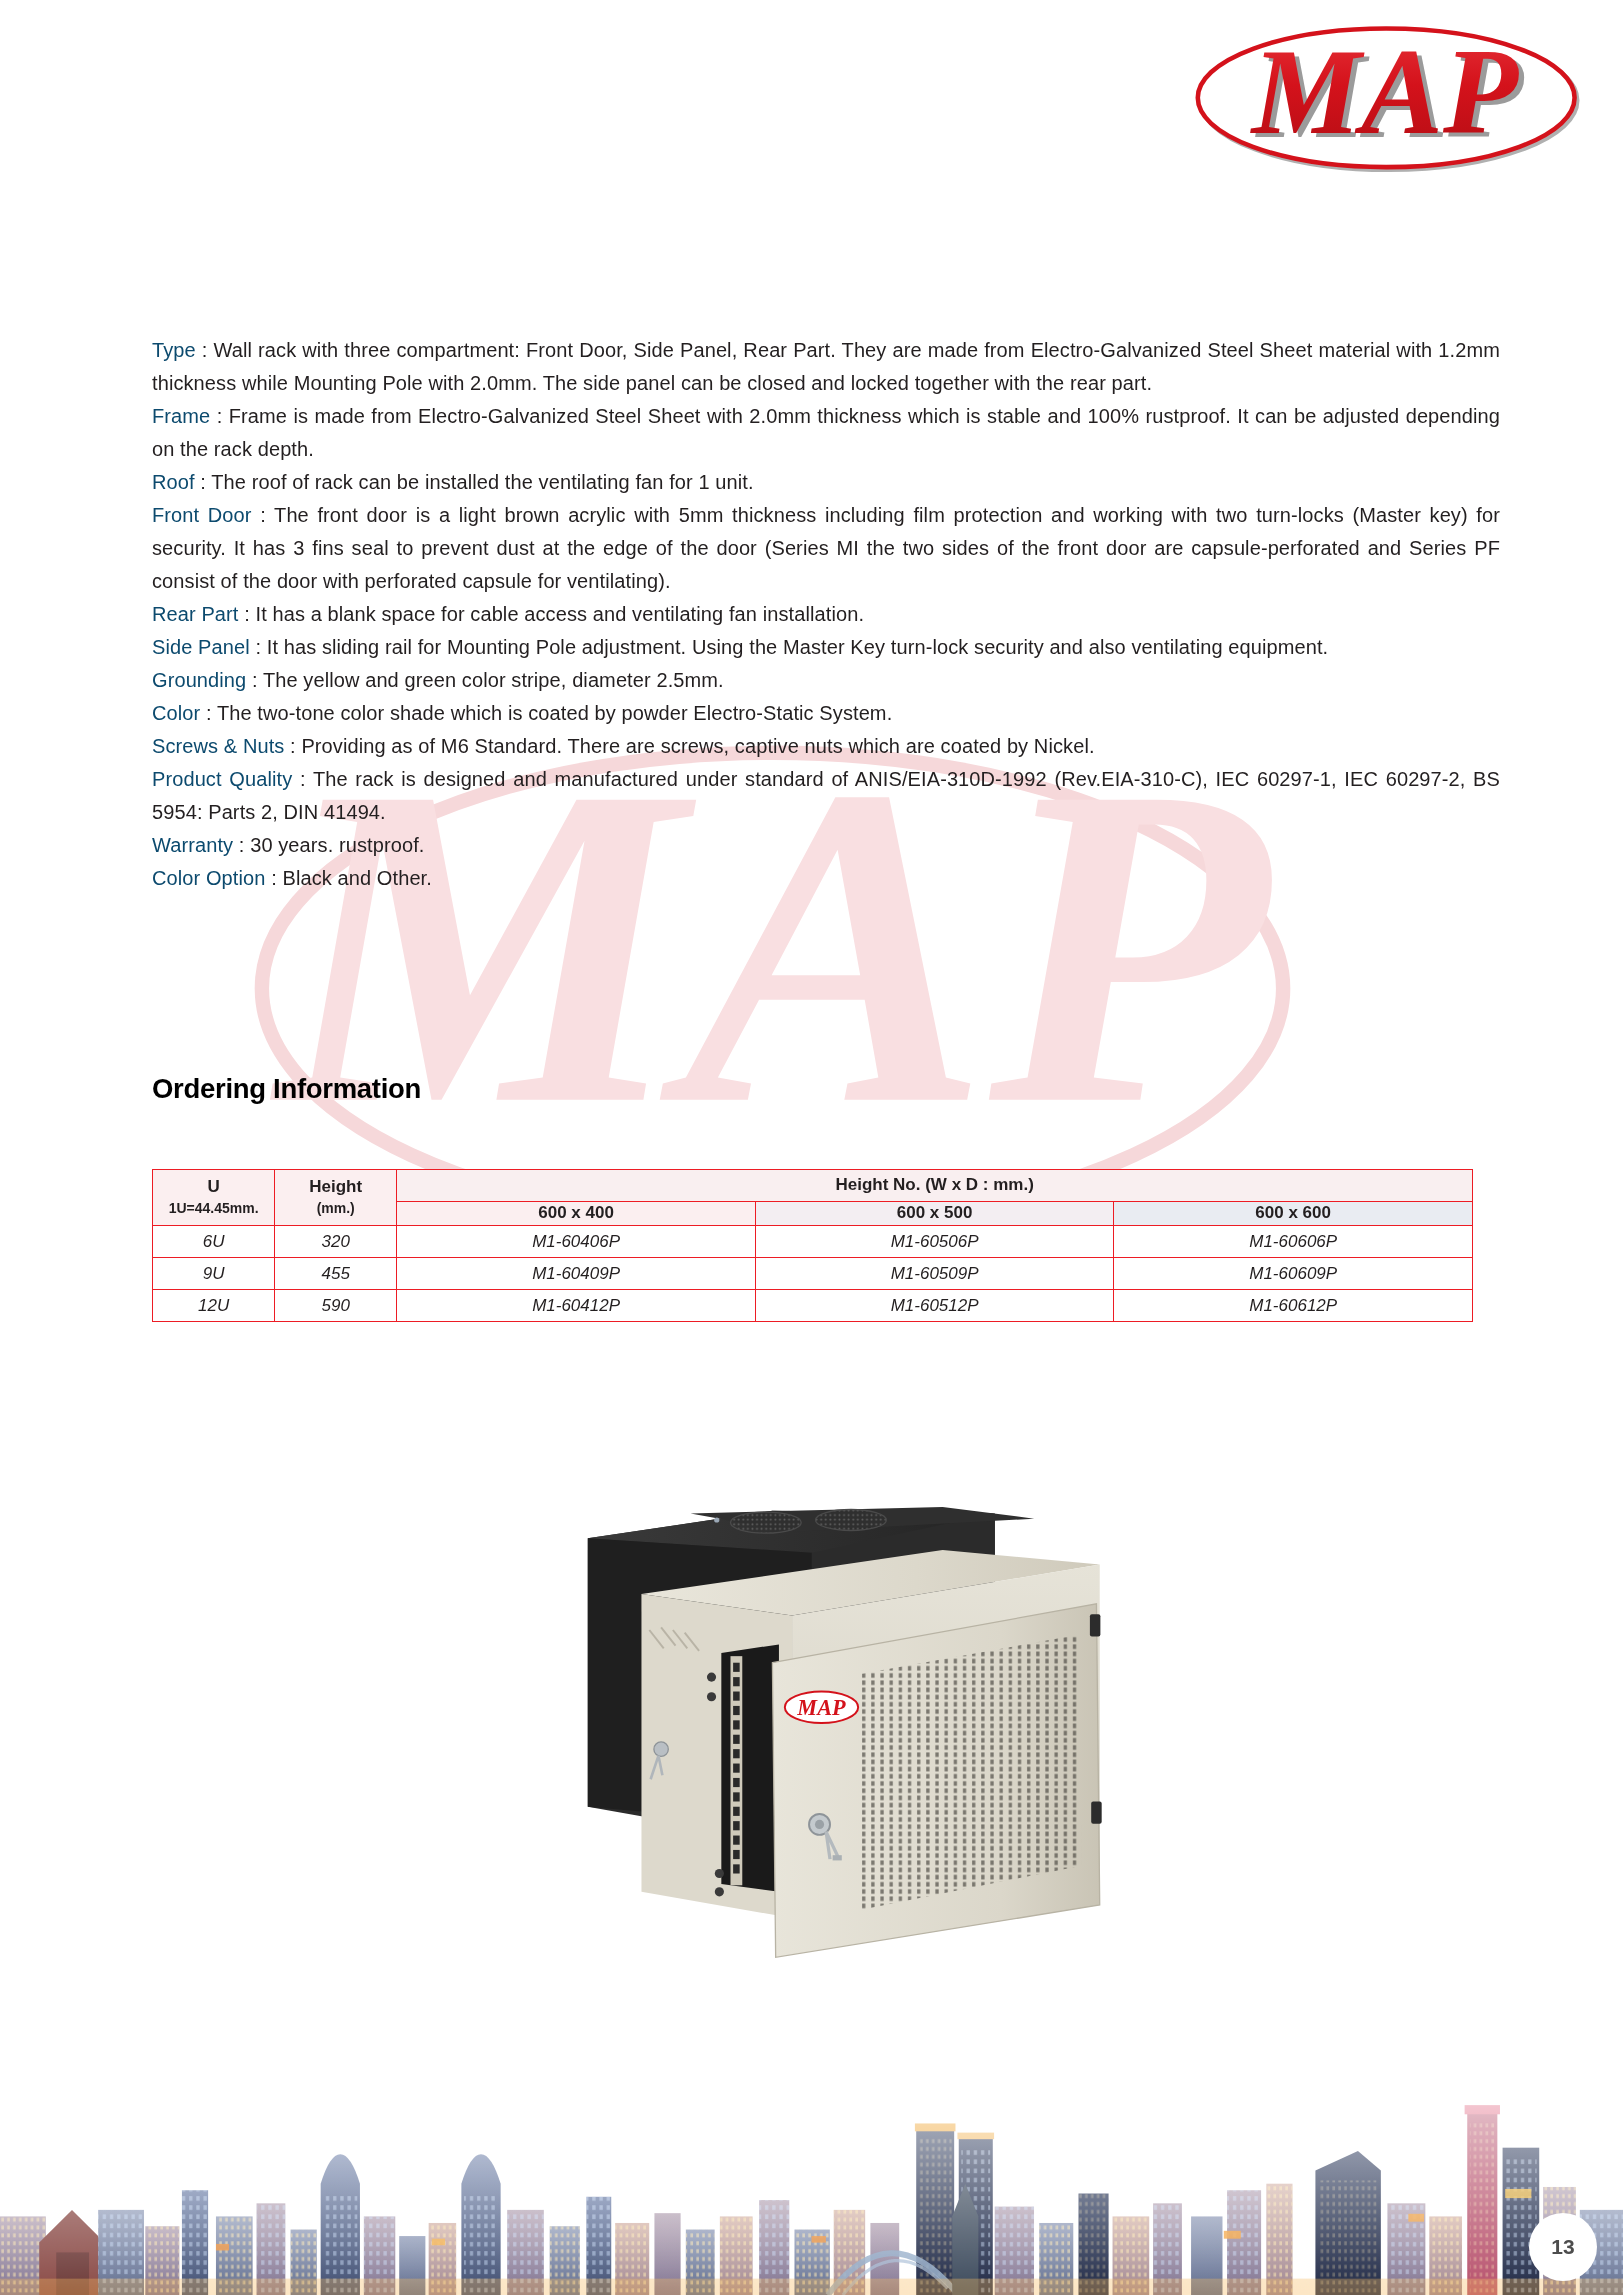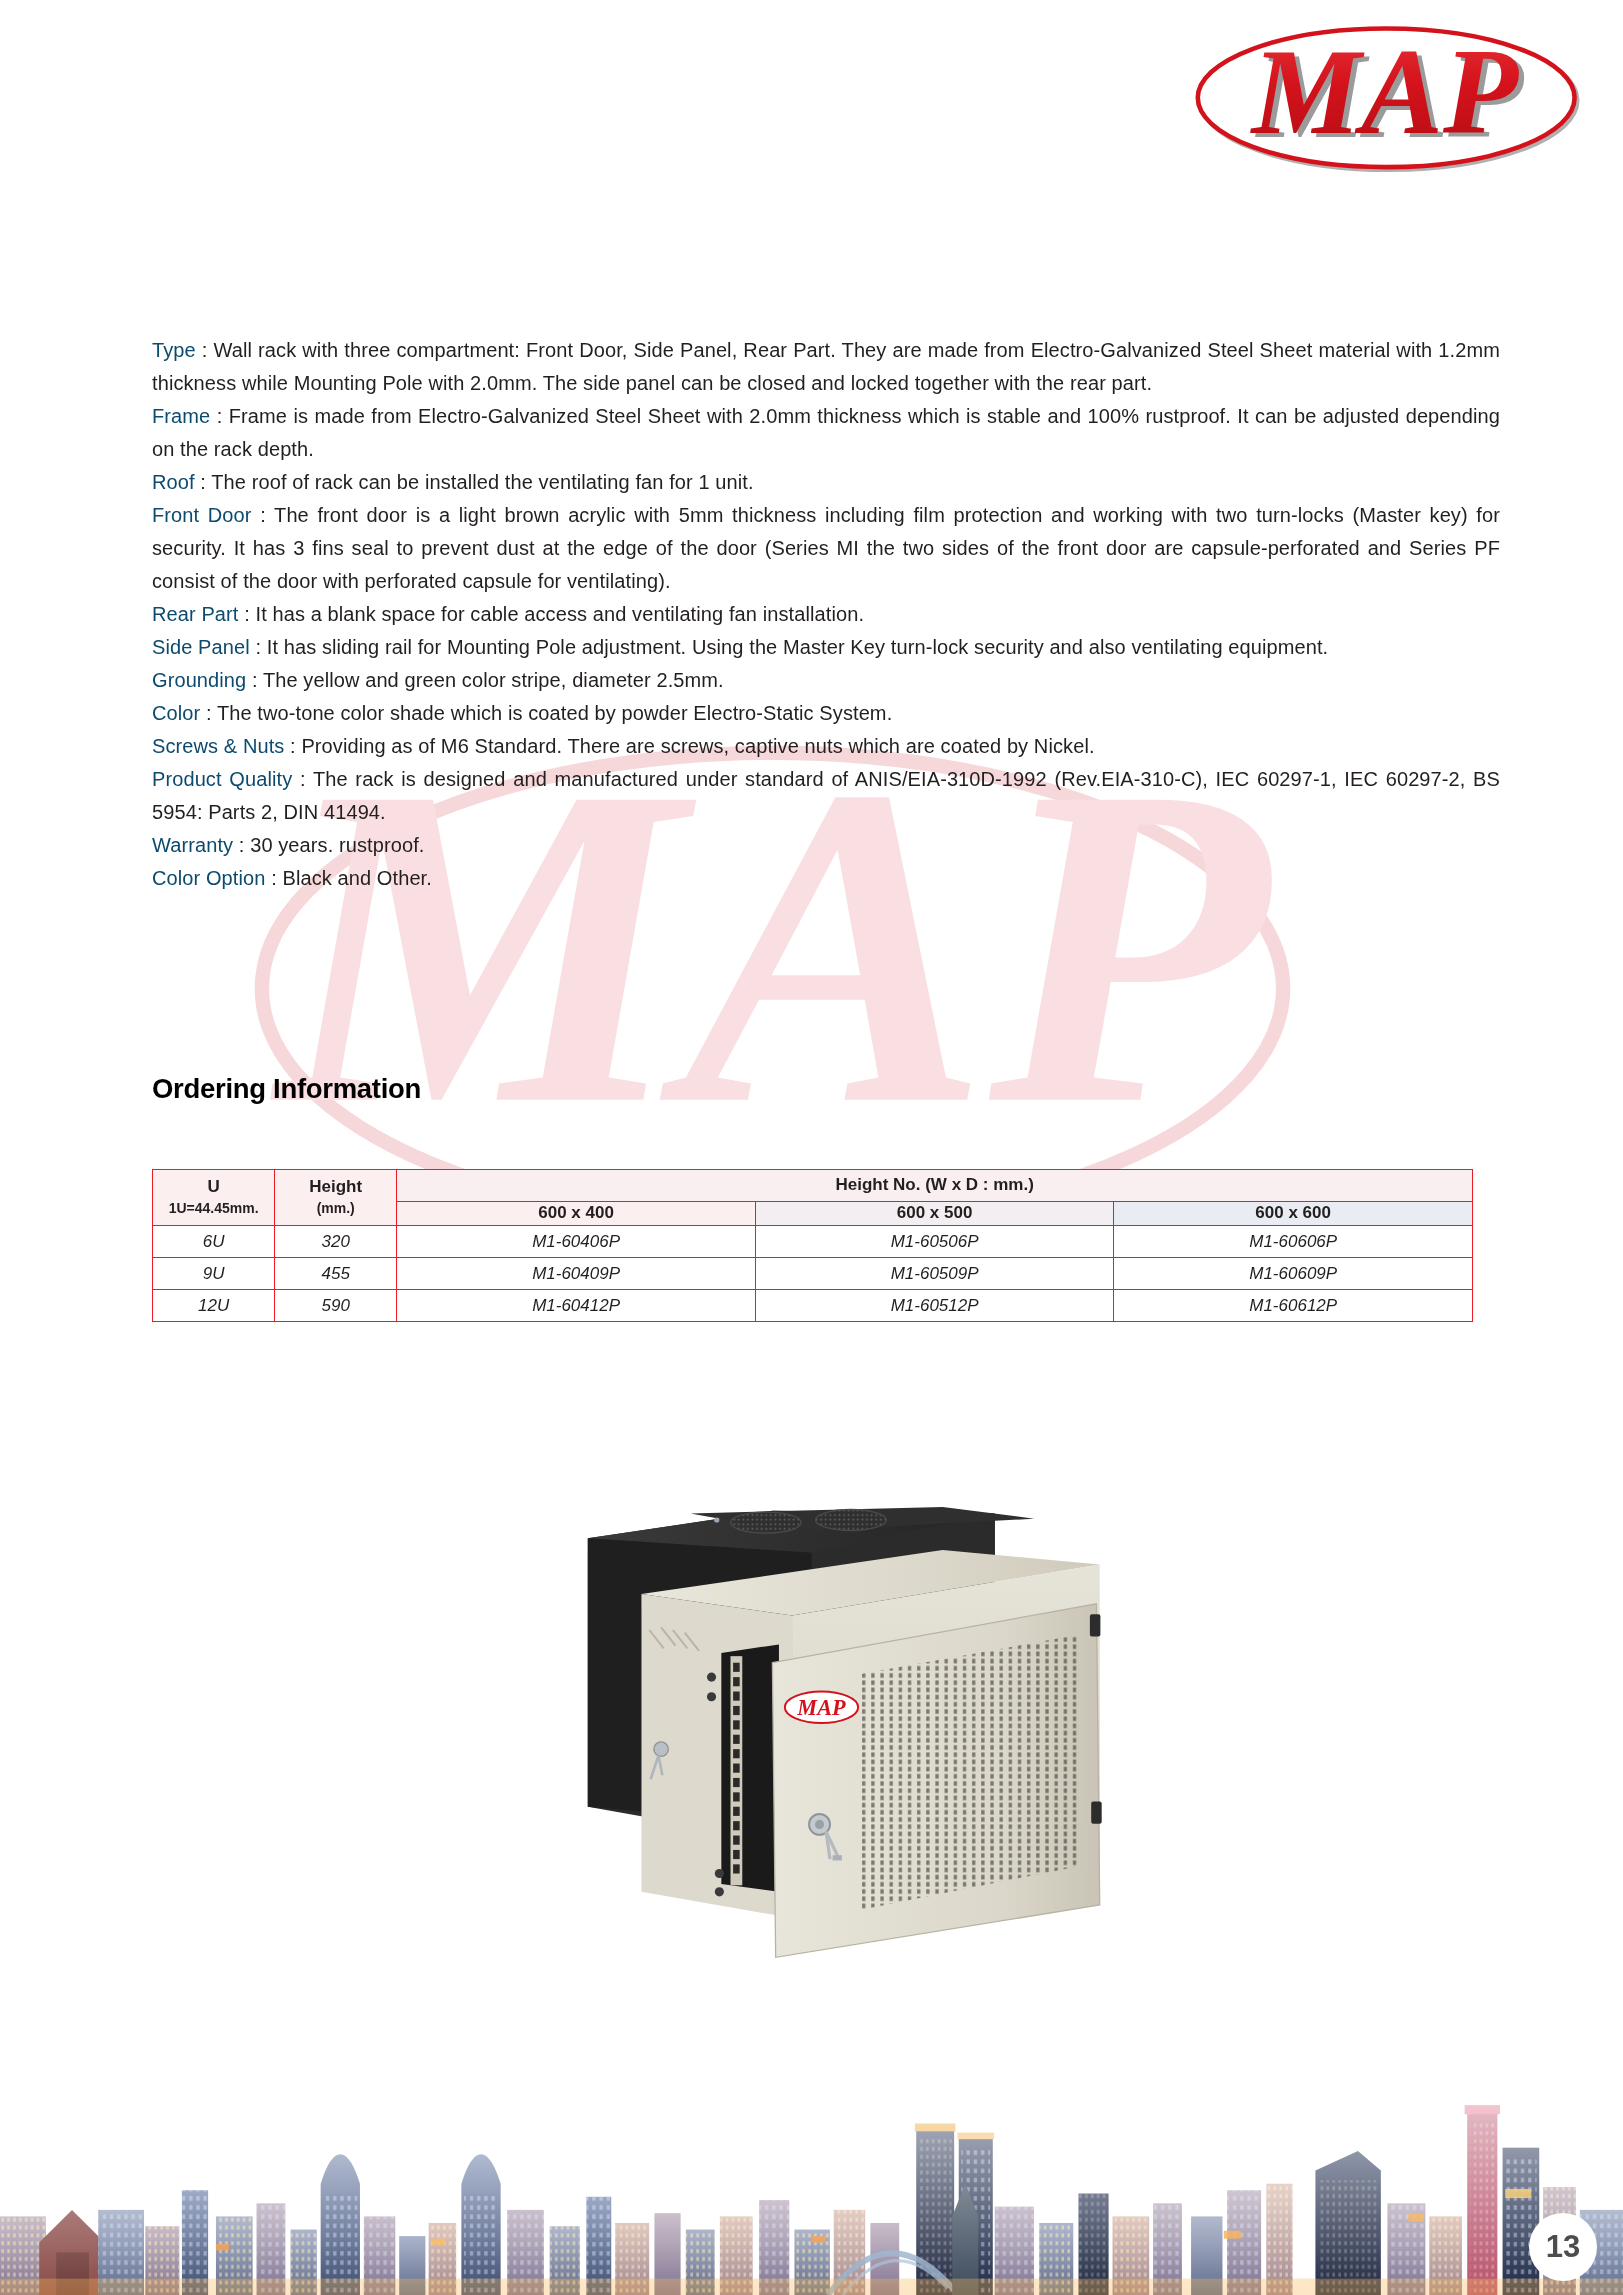--- a/index.html
+++ b/index.html
@@ -136,21 +136,21 @@
 
   .page-number {
     position: absolute;
     right: 26px;
     bottom: 14.4px;
     width: 68px;
     height: 68px;
     border-radius: 50%;
     background: #ffffff;
     color: #4d4d4d;
-    font-size: 31px;
+    font-size: 21px;
     font-weight: bold;
     display: flex;
     align-items: center;
     justify-content: center;
     z-index: 9;
   }
 </style>
 </head>
 <body>
 

